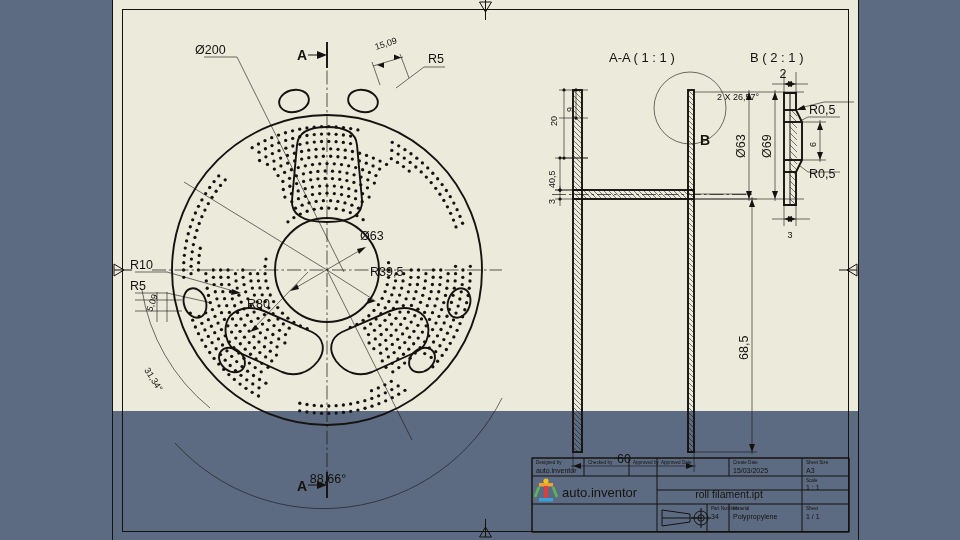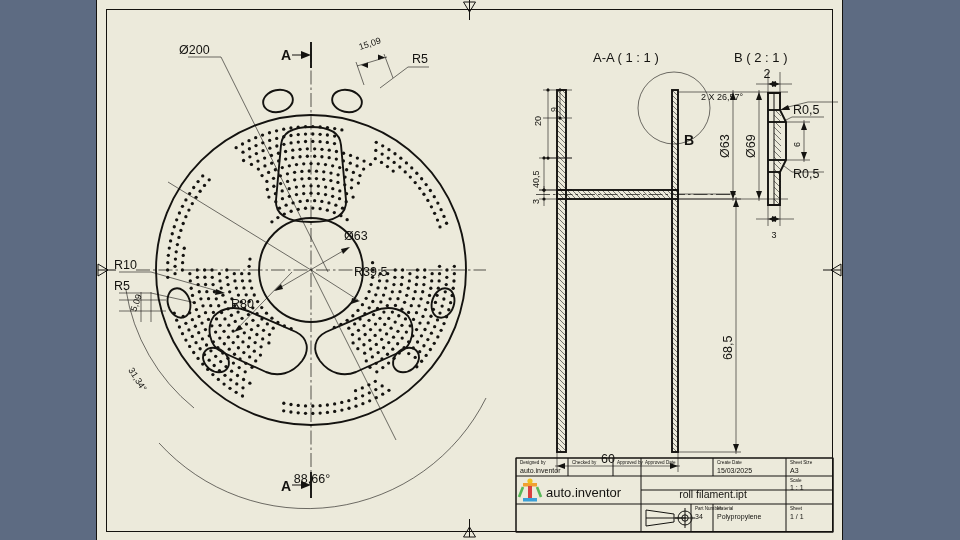--- a/index.html
+++ b/index.html
@@ -11,22 +11,22 @@
     font-family: "Liberation Sans", sans-serif;
   }
   #app {
     position: relative;
     width: 960px; height: 540px;
     background: #5d6b82;
   }
   
   #sheet {
     position: absolute;
-    left: 96px; top: 0px;
-    width: 747px; height: 540px;
+    left: 112px; top: 0px;
+    width: 747px; height: 411px;
     background: #eceadb;
   }
   
   #sheet-edge {
     position: absolute;
     left: 0; top: 0; width: 747px; height: 540px;
     border-left: 1.4px solid #14120e;
     border-right: 1.4px solid #14120e;
   }
   

